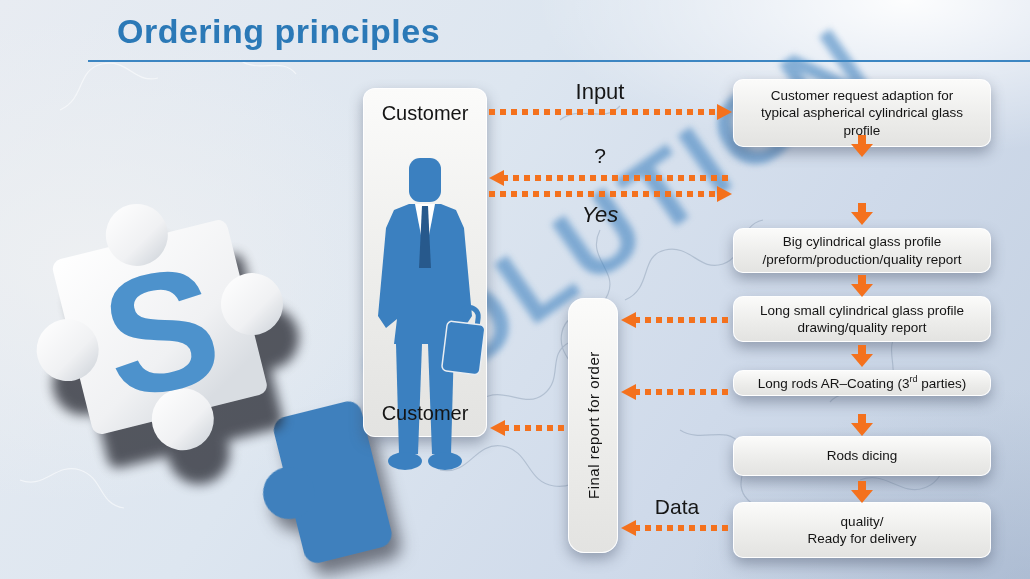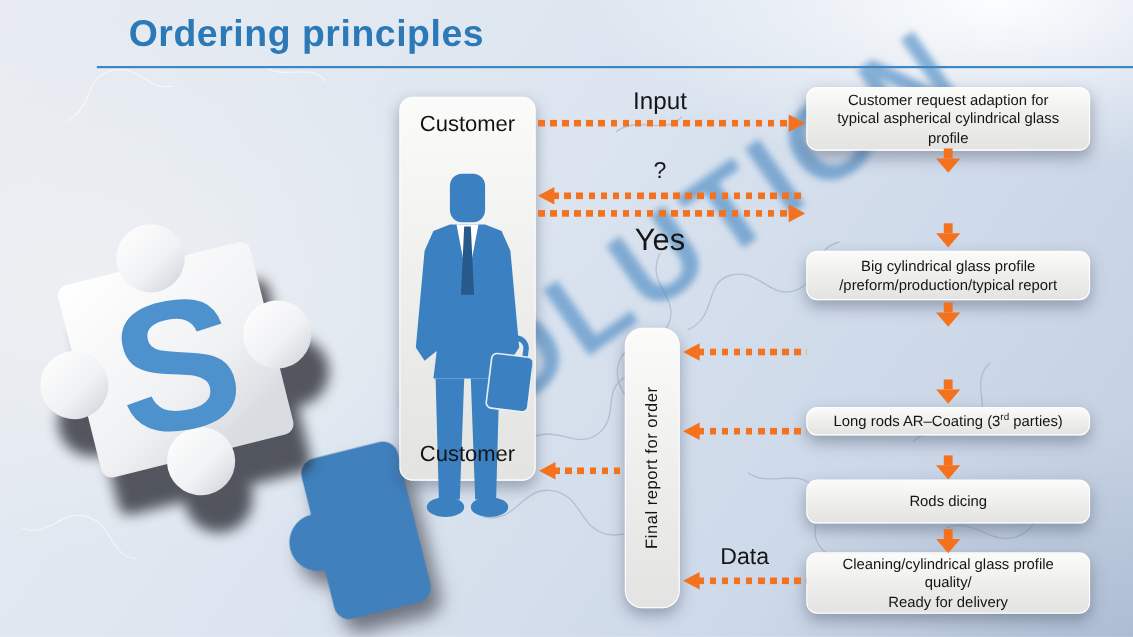--- a/index.html
+++ b/index.html
@@ -65,21 +65,21 @@
   }
 
   
   .pbox{
     left:733px; width:258px; border-radius:10px; z-index:5;
     display:flex; flex-direction:column; align-items:center; justify-content:center;
     text-align:center; font-size:13.5px; line-height:1.28; color:#141414;
     padding:3px 8px; font-weight:500;
   }
   .pbox sup{ font-size:9px; }
-  .b1{ top:79px;  height:58px; }
+  .b1{ top:79px;  height:68px; }
   .b2{ top:160px; height:40px; }
   .b3{ top:228px; height:45px; }
   .b4{ top:296px; height:46px; }
   .b5{ top:370px; height:26px; }
   .b6{ top:436px; height:40px; }
   .b7{ top:502px; height:56px; }
 
   
   .varrow{ position:absolute; left:851px; width:22px; z-index:6; }
   .varrow .stem{ width:8px; height:9px; background:#f4711d; margin:0 auto; }
@@ -100,21 +100,21 @@
   .dotarrow.right .head{ right:0; border-left:15px solid #f4711d; }
   .dotarrow.left  .head{ left:0;  border-right:15px solid #f4711d; }
 
   
   .flabel{
     position:absolute; z-index:7; width:120px; text-align:center;
     color:#161616; font-weight:500;
   }
   .lbl-input{ left:540px; top:79px;  font-size:22px; }
   .lbl-q{     left:540px; top:144px; font-size:21px; }
-  .lbl-yes{   left:540px; top:202px; font-size:28px; }
+  .lbl-yes{   left:540px; top:202px; font-size:22px;font-style:italic; }
   .lbl-data{  left:617px; top:495px; font-size:21px; }
 </style>
 </head>
 <body>
 
 <div class="slide">
 
   <svg class="bg-lines" width="1030" height="579" viewBox="0 0 1030 579" fill="none">
     <g stroke="#8a9cb2" stroke-width="1.2" opacity="0.45">
       <path d="M625 300 c28 -12 14 -44 40 -50 c26 -6 34 22 58 14 c24 -8 14 -38 40 -44"></path>
@@ -197,30 +197,33 @@
     <div class="vtext">Final report for order</div>
   </div>
 
   <div class="panel pbox b1">
     <span>Customer request adaption for</span>
     <span>typical aspherical cylindrical glass</span>
     <span>profile</span>
   </div>
   <div class="panel pbox b3">
     <span>Big cylindrical glass profile</span>
-    <span>/preform/production/typical report</span>
+    <span>/preform/production/quality report</span>
+  </div>
+  <div class="panel pbox b4">
+    <span>Long small cylindrical glass profile</span>
+    <span>drawing/quality report</span>
   </div>
   <div class="panel pbox b5">
     <span><span>Long rods AR–Coating (3</span><sup>rd</sup><span> parties)</span></span>
   </div>
   <div class="panel pbox b6">
     <span>Rods dicing</span>
   </div>
   <div class="panel pbox b7">
-    <span>Cleaning/cylindrical glass profile</span>
     <span>quality/</span>
     <span>Ready for delivery</span>
   </div>
 
   <div class="varrow" style="top:135px">
       <div class="stem"></div>
       <div class="tip"></div>
     </div>
   <div class="varrow" style="top:203px">
       <div class="stem"></div>

